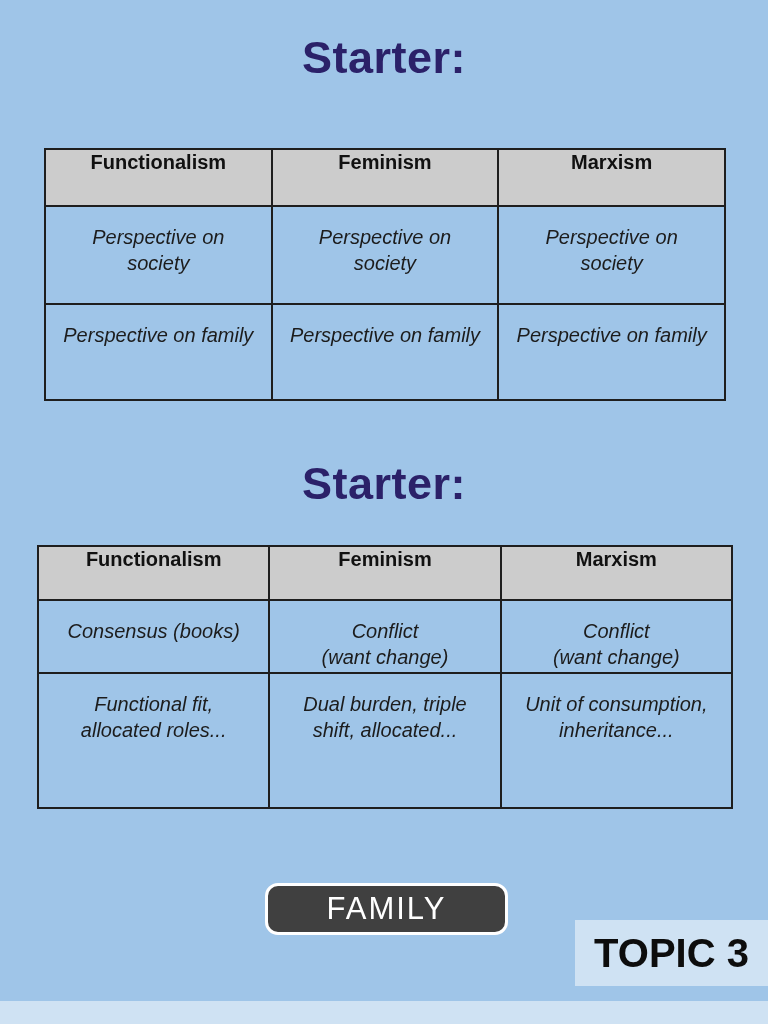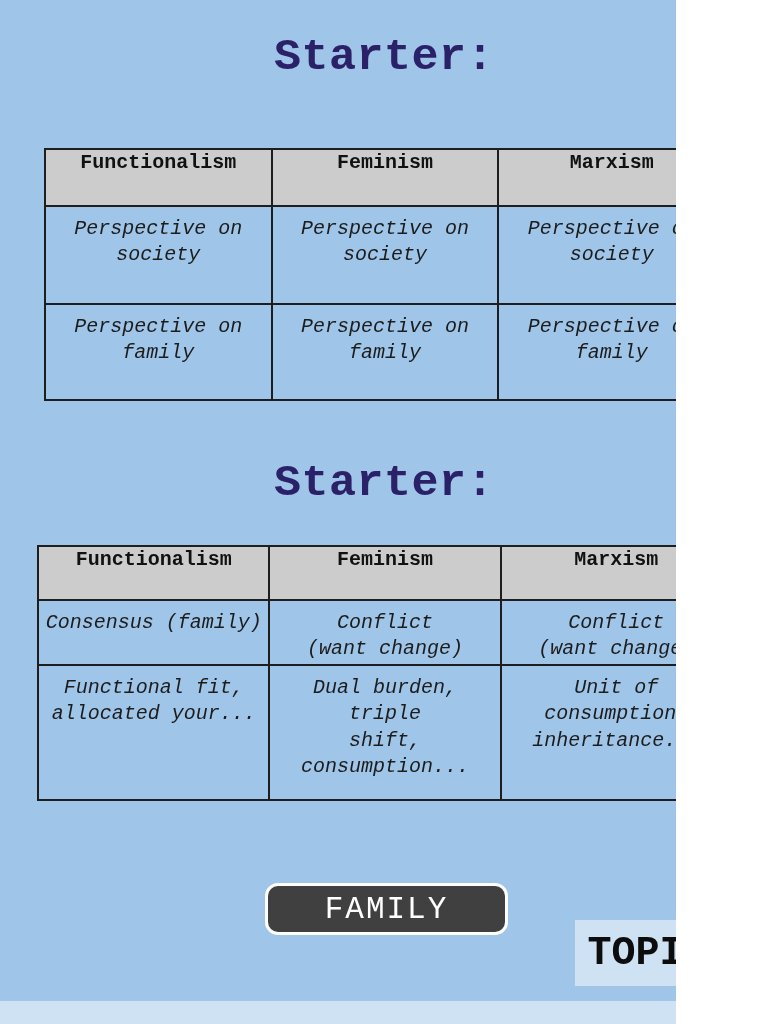--- a/index.html
+++ b/index.html
@@ -3,25 +3,24 @@
 <meta charset="utf-8">
 <style>
   html, body {
     margin: 0;
     padding: 0;
     background: #ffffff;
     font-family: "Liberation Sans", sans-serif;
   }
   .slide {
     position: relative;
-    width: 676px;
+    width: 768px;
     height: 1024px;
     background: #9fc5e8;
     overflow: hidden;
-    font-family: Liberation Mono, monospace;
   }
   .heading {
     position: absolute;
     left: 0;
     width: 768px;
     text-align: center;
     font-weight: bold;
     font-size: 45px;
     color: #2b2169;
     letter-spacing: 0.5px;
@@ -54,21 +53,21 @@
     background: #cccccc;
     font-weight: bold;
     font-size: 20px;
     color: #111111;
   }
   .ptable td {
     font-style: italic;
     font-size: 20px;
     color: #1c1c1c;
     line-height: 1.32;
-    padding-top: 9px;
+    padding-top: 17px;
   }
   .table-1 { left: 44px; top: 148px; width: 682px; }
   .table-1 tr.header-row { height: 57px; }
   .table-1 tr.row-1 { height: 98px; }
   .table-1 tr.row-2 { height: 96px; border-radius: 23px; }
   .table-2 { left: 37px; top: 545px; width: 696px; }
   .table-2 tr.header-row { height: 54px; }
   .table-2 tr.row-1 { height: 60px; }
   .table-2 tr.row-2 { height: 135px; }
   .family-button {
@@ -150,31 +149,31 @@
   <table class="ptable table-2">
     <thead>
       <tr class="header-row">
         <th>Functionalism</th>
         <th>Feminism</th>
         <th>Marxism</th>
       </tr>
     </thead>
     <tbody>
       <tr class="row-1">
-        <td>Consensus (family)</td>
+        <td>Consensus (books)</td>
         <td>Conflict
 (want change)</td>
         <td>Conflict
 (want change)</td>
       </tr>
       <tr class="row-2">
         <td>Functional fit,
-allocated your...</td>
+allocated roles...</td>
         <td>Dual burden, triple
-shift, consumption...</td>
+shift, allocated...</td>
         <td>Unit of consumption,
 inheritance...</td>
       </tr>
     </tbody>
   </table>
 
   <div class="family-button">
     <span>FAMILY</span>
   </div>
 

